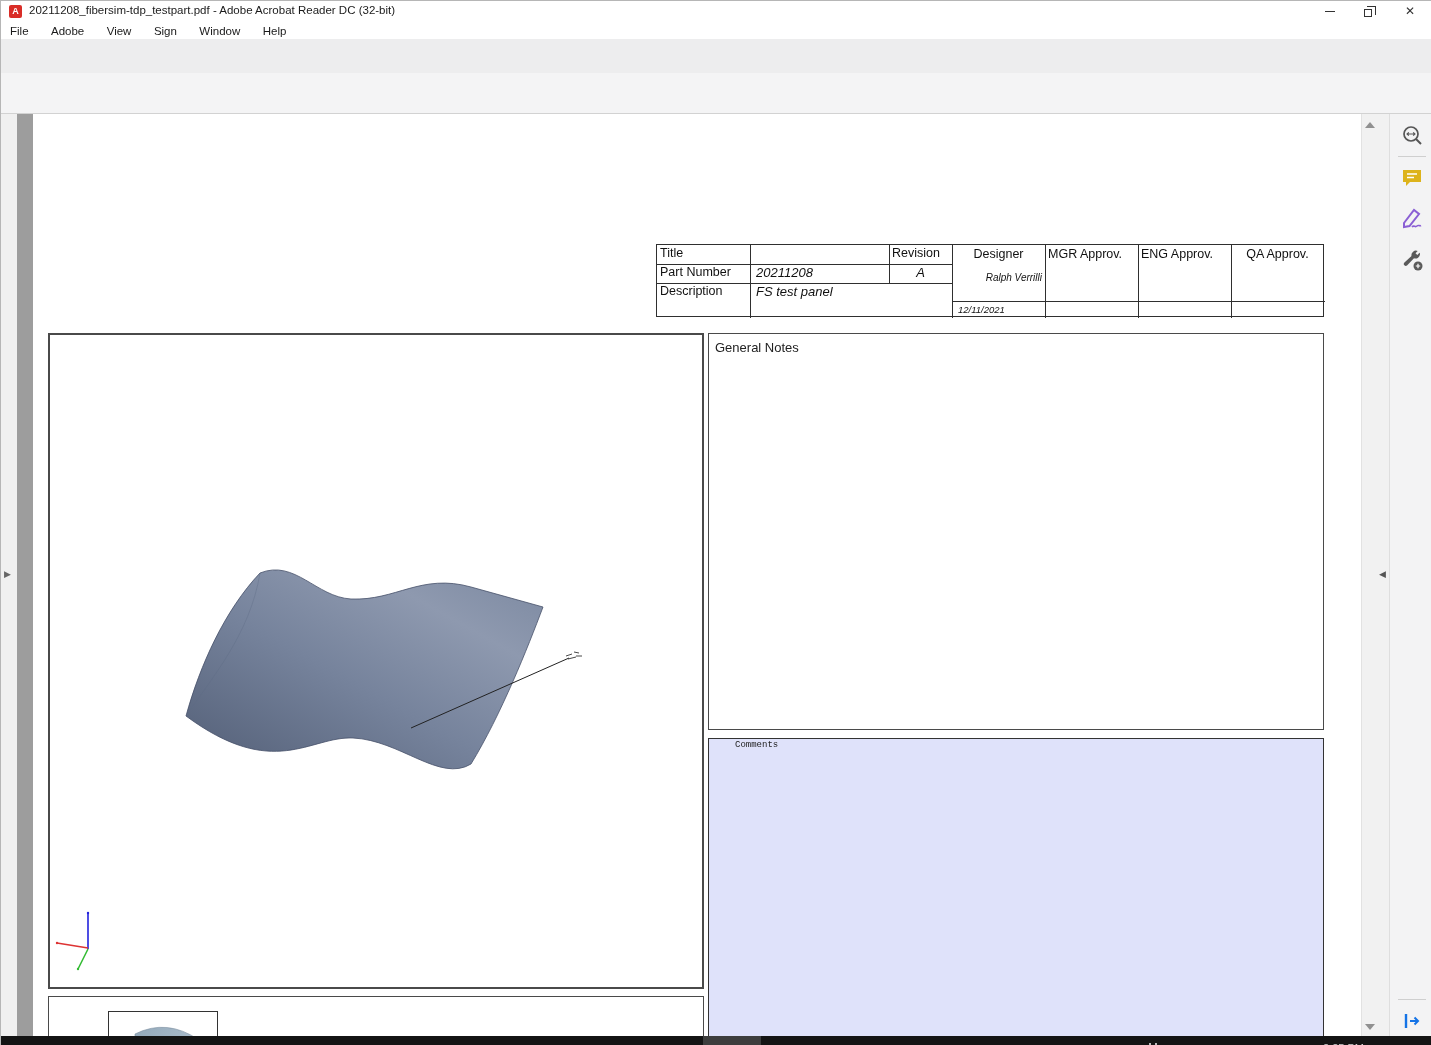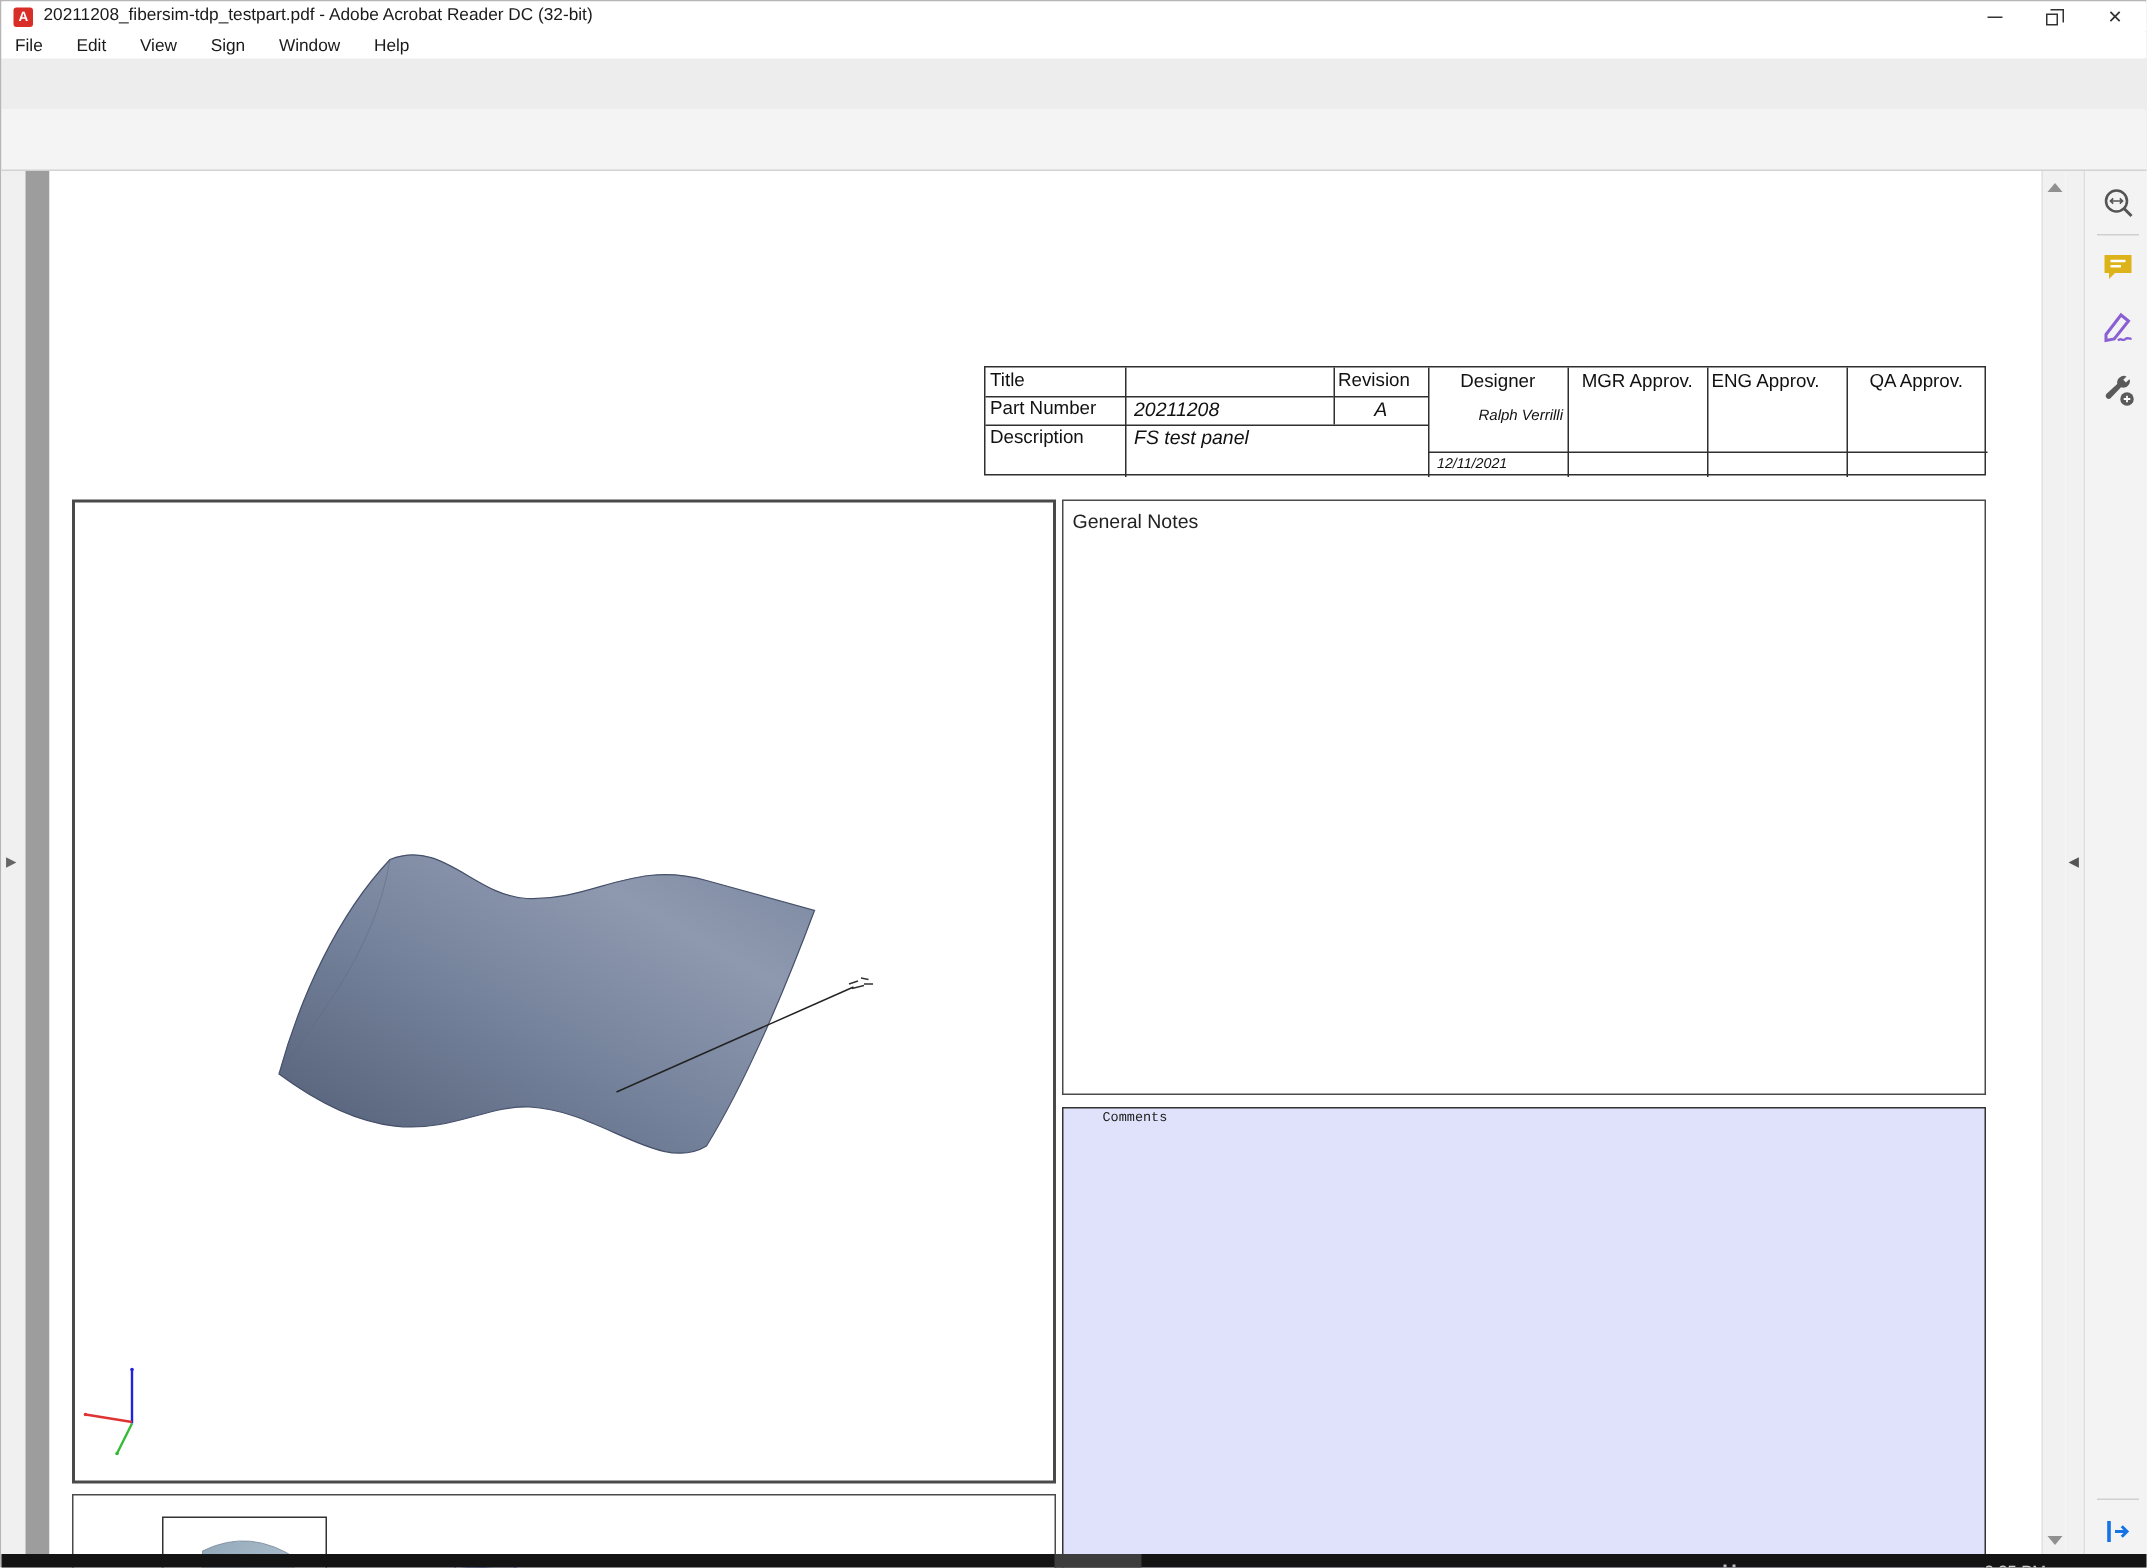--- a/index.html
+++ b/index.html
@@ -93,21 +93,21 @@
   <div class="abs" id="titlebar">
     <div class="abs" id="app-icon">A</div>
     <div class="abs" id="win-title">20211208_fibersim-tdp_testpart.pdf - Adobe Acrobat Reader DC (32-bit)</div>
     <div class="abs winbtn" id="btn-min"><span style="display:inline-block;width:10px;border-top:1px solid #333;position:relative;top:-3px;"></span></div>
     <div class="abs winbtn" id="btn-restore"><span class="restore-glyph"></span></div>
     <div class="abs winbtn" id="btn-close">✕</div>
   </div>
 
   <div class="abs" id="menubar">
     <span class="menu-item">File</span>
-    <span class="menu-item">Edit</span>
+    <span class="menu-item">Adobe</span>
     <span class="menu-item">View</span>
     <span class="menu-item">Sign</span>
     <span class="menu-item">Window</span>
     <span class="menu-item">Help</span>
   </div>
 
   <div class="abs" id="tabbar">
     <div class="abs tab" id="tab-home">Home</div>
     <div class="abs tab" id="tab-tools">Tools</div>
     <div class="abs tab" id="tab-doc">
@@ -241,21 +241,21 @@
 
       <div class="cell" style="left:0;top:0;width:93px;">Title</div>
       <div class="cell" style="left:232px;top:0;width:63px;">Revision</div>
       <div class="cell" style="left:0;top:19px;width:93px;">Part Number</div>
       <div class="cell val" style="left:96px;top:19px;width:133px;">20211208</div>
       <div class="cell val" style="left:232px;top:19px;width:63px;text-align:center;">A</div>
       <div class="cell" style="left:0;top:38px;width:93px;">Description</div>
       <div class="cell val" style="left:96px;top:38px;width:196px;">FS test panel</div>
 
       <div class="cell" style="left:295px;top:1px;width:93px;text-align:center;">Designer</div>
-      <div class="cell" style="left:388px;top:1px;width:93px;text-align:center;">MGR Approv.</div>
+      <div class="cell" style="left:388px;top:1px;width:93px;">MGR Approv.</div>
       <div class="cell" style="left:481px;top:1px;width:93px;text-align:left;">ENG Approv.</div>
       <div class="cell" style="left:574px;top:1px;width:93px;text-align:center;">QA Approv.</div>
       <div class="cell val" style="left:295px;top:26px;width:93px;text-align:right;font-size:10px;">Ralph Verrilli</div>
       <div class="cell val" style="left:298px;top:58px;width:90px;font-size:9.5px;">12/11/2021</div>
 
       <div class="bline" style="left:0;top:19px;width:232px;height:1px;"></div>
       <div class="bline" style="left:0;top:38px;width:295px;height:1px;"></div>
       <div class="bline" style="left:232px;top:19px;width:63px;height:1px;"></div>
       <div class="bline" style="left:93px;top:0;width:1px;height:73px;"></div>
       <div class="bline" style="left:232px;top:0;width:1px;height:38px;"></div>

